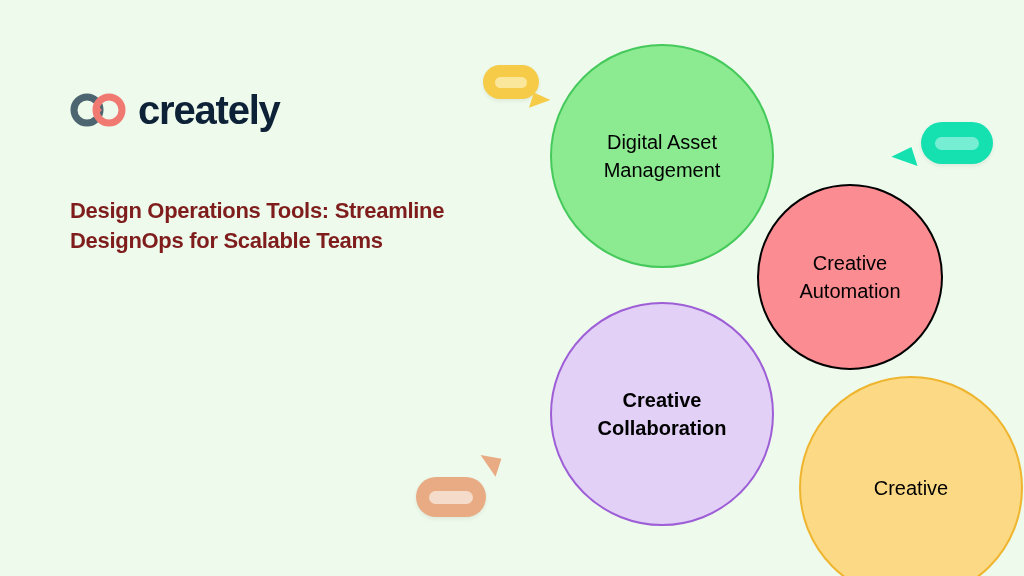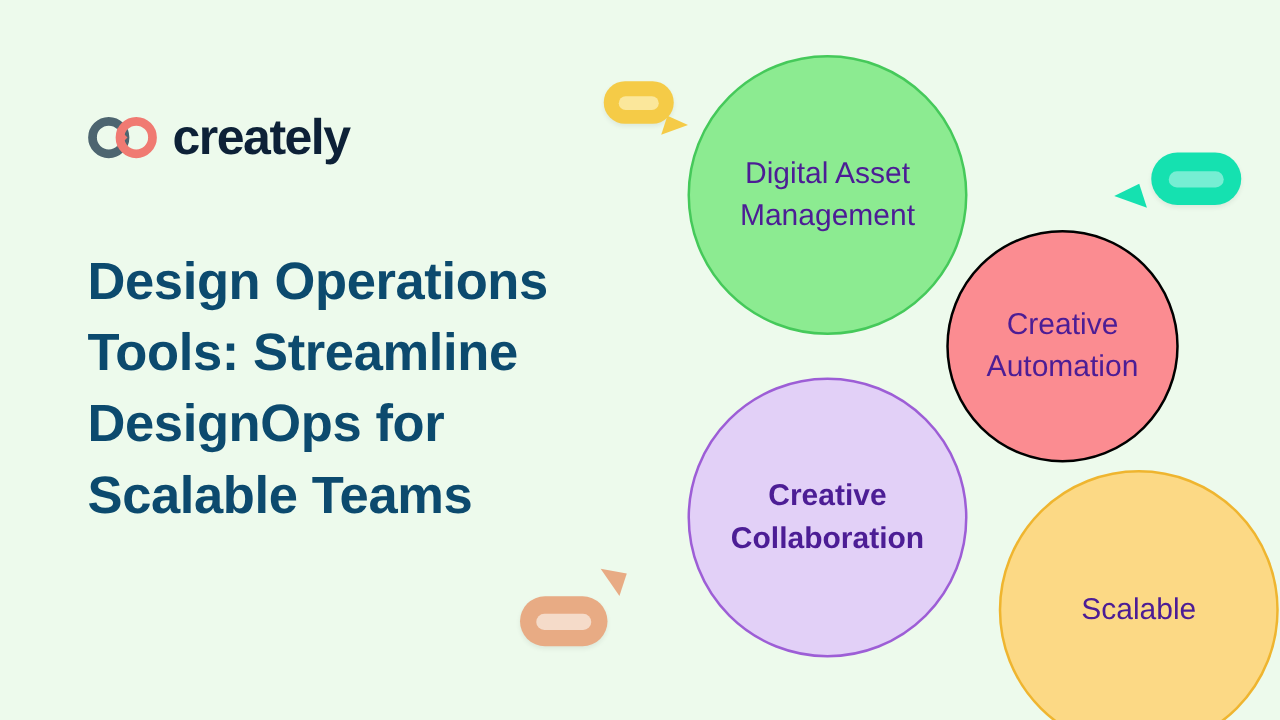--- a/index.html
+++ b/index.html
@@ -39,37 +39,37 @@
     line-height: 1;
     font-family: "Liberation Sans", sans-serif;
   }
 
   
   .headline {
     position: absolute;
     left: 70px;
     top: 196px;
     width: 430px;
-    font-size: 42px;
+    font-size: 22px;
     font-weight: 700;
     line-height: 1.36;
     letter-spacing: -0.3px;
-    color: #0c4a6e;
+    color: #7f1d1d;
   }
 
   
   .bubble {
     position: absolute;
     border-radius: 50%;
     display: flex;
     align-items: center;
     justify-content: center;
     text-align: center;
-    color: #4c1d95;
-    font-size: 24px;
+    color: #000000;
+    font-size: 20px;
     line-height: 1.42;
     font-weight: 400;
     padding: 0 18px;
   }
   .bubble .bubble-label { display: block; }
 
   .bubble-green  { background: #8ceb91; border: 2px solid #45c95a; }
   .bubble-pink   { background: #fb8c91; border: 2px solid #000000; }
   .bubble-purple { background: #e2d0f7; border: 2px solid #9d5ed6; }
   .bubble-yellow { background: #fcd985; border: 2px solid #efb52f; }
@@ -152,21 +152,21 @@
 
   <div class="bubble bubble-pink" style="left:757px; top:184px; width:186px; height:186px;">
     <span class="bubble-label">Creative Automation</span>
   </div>
 
   <div class="bubble bubble-purple" style="left:550px; top:302px; width:224px; height:224px;font-weight:bold;">
     <span class="bubble-label">Creative Collaboration</span>
   </div>
 
   <div class="bubble bubble-yellow" style="left:799px; top:376px; width:224px; height:224px;">
-    <span class="bubble-label">Scalable</span>
+    <span class="bubble-label">Creative</span>
   </div>
 
   <div class="callout callout-yellow">
     <div class="pill">
       <div class="pill-inner"></div>
     </div>
     <div class="tail"></div>
   </div>
 
   <div class="callout callout-teal">

